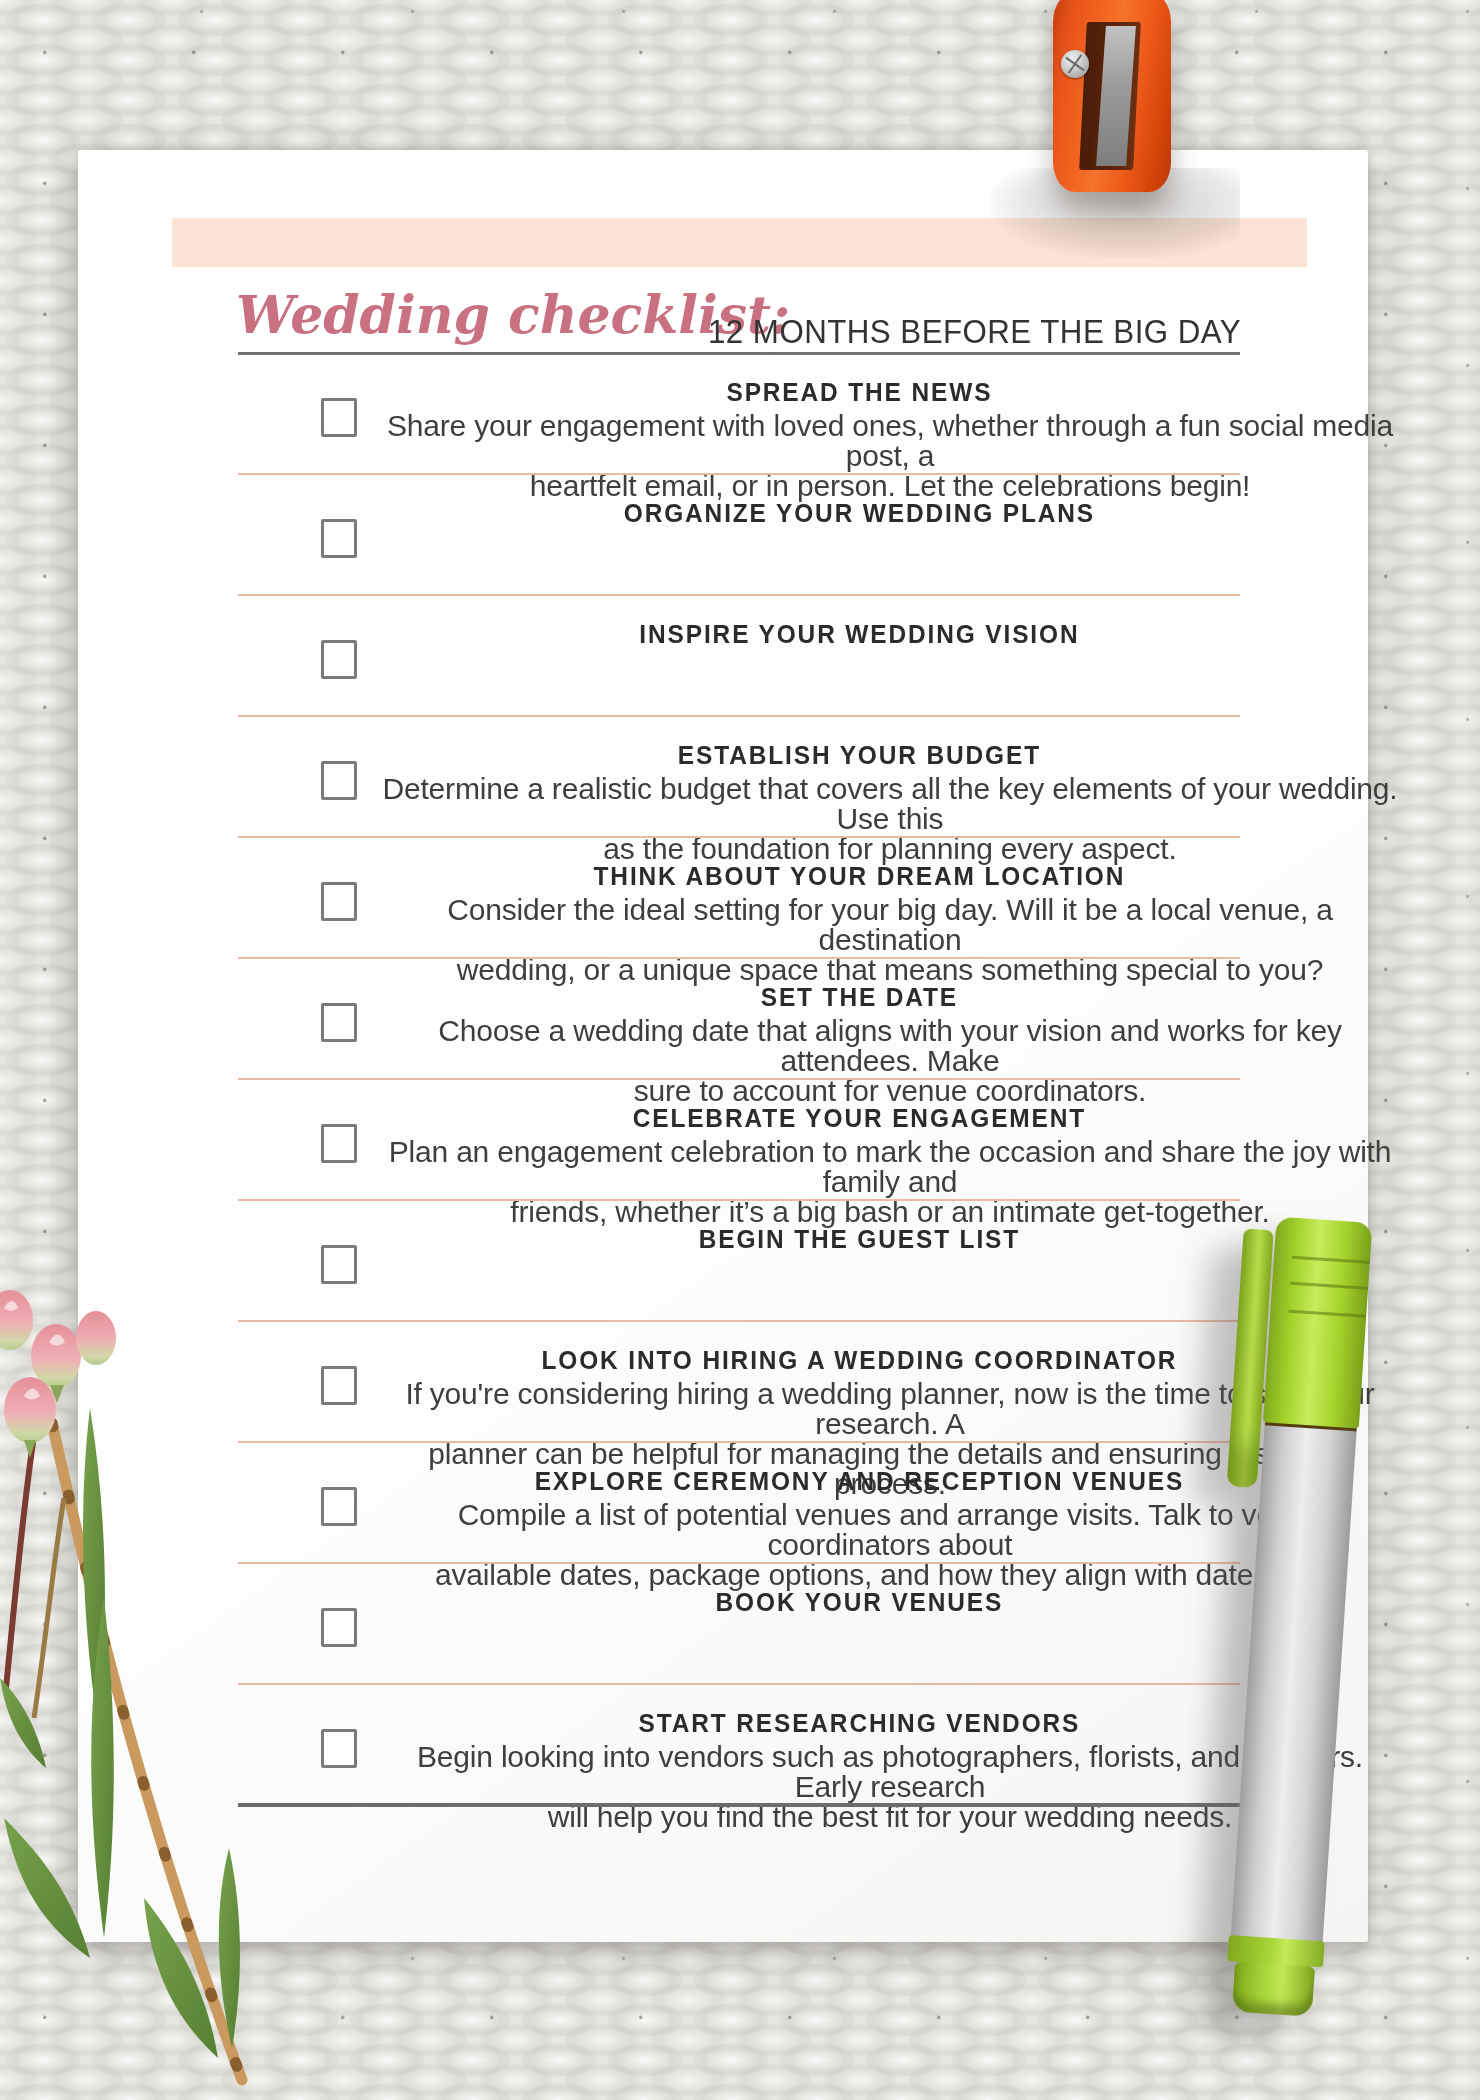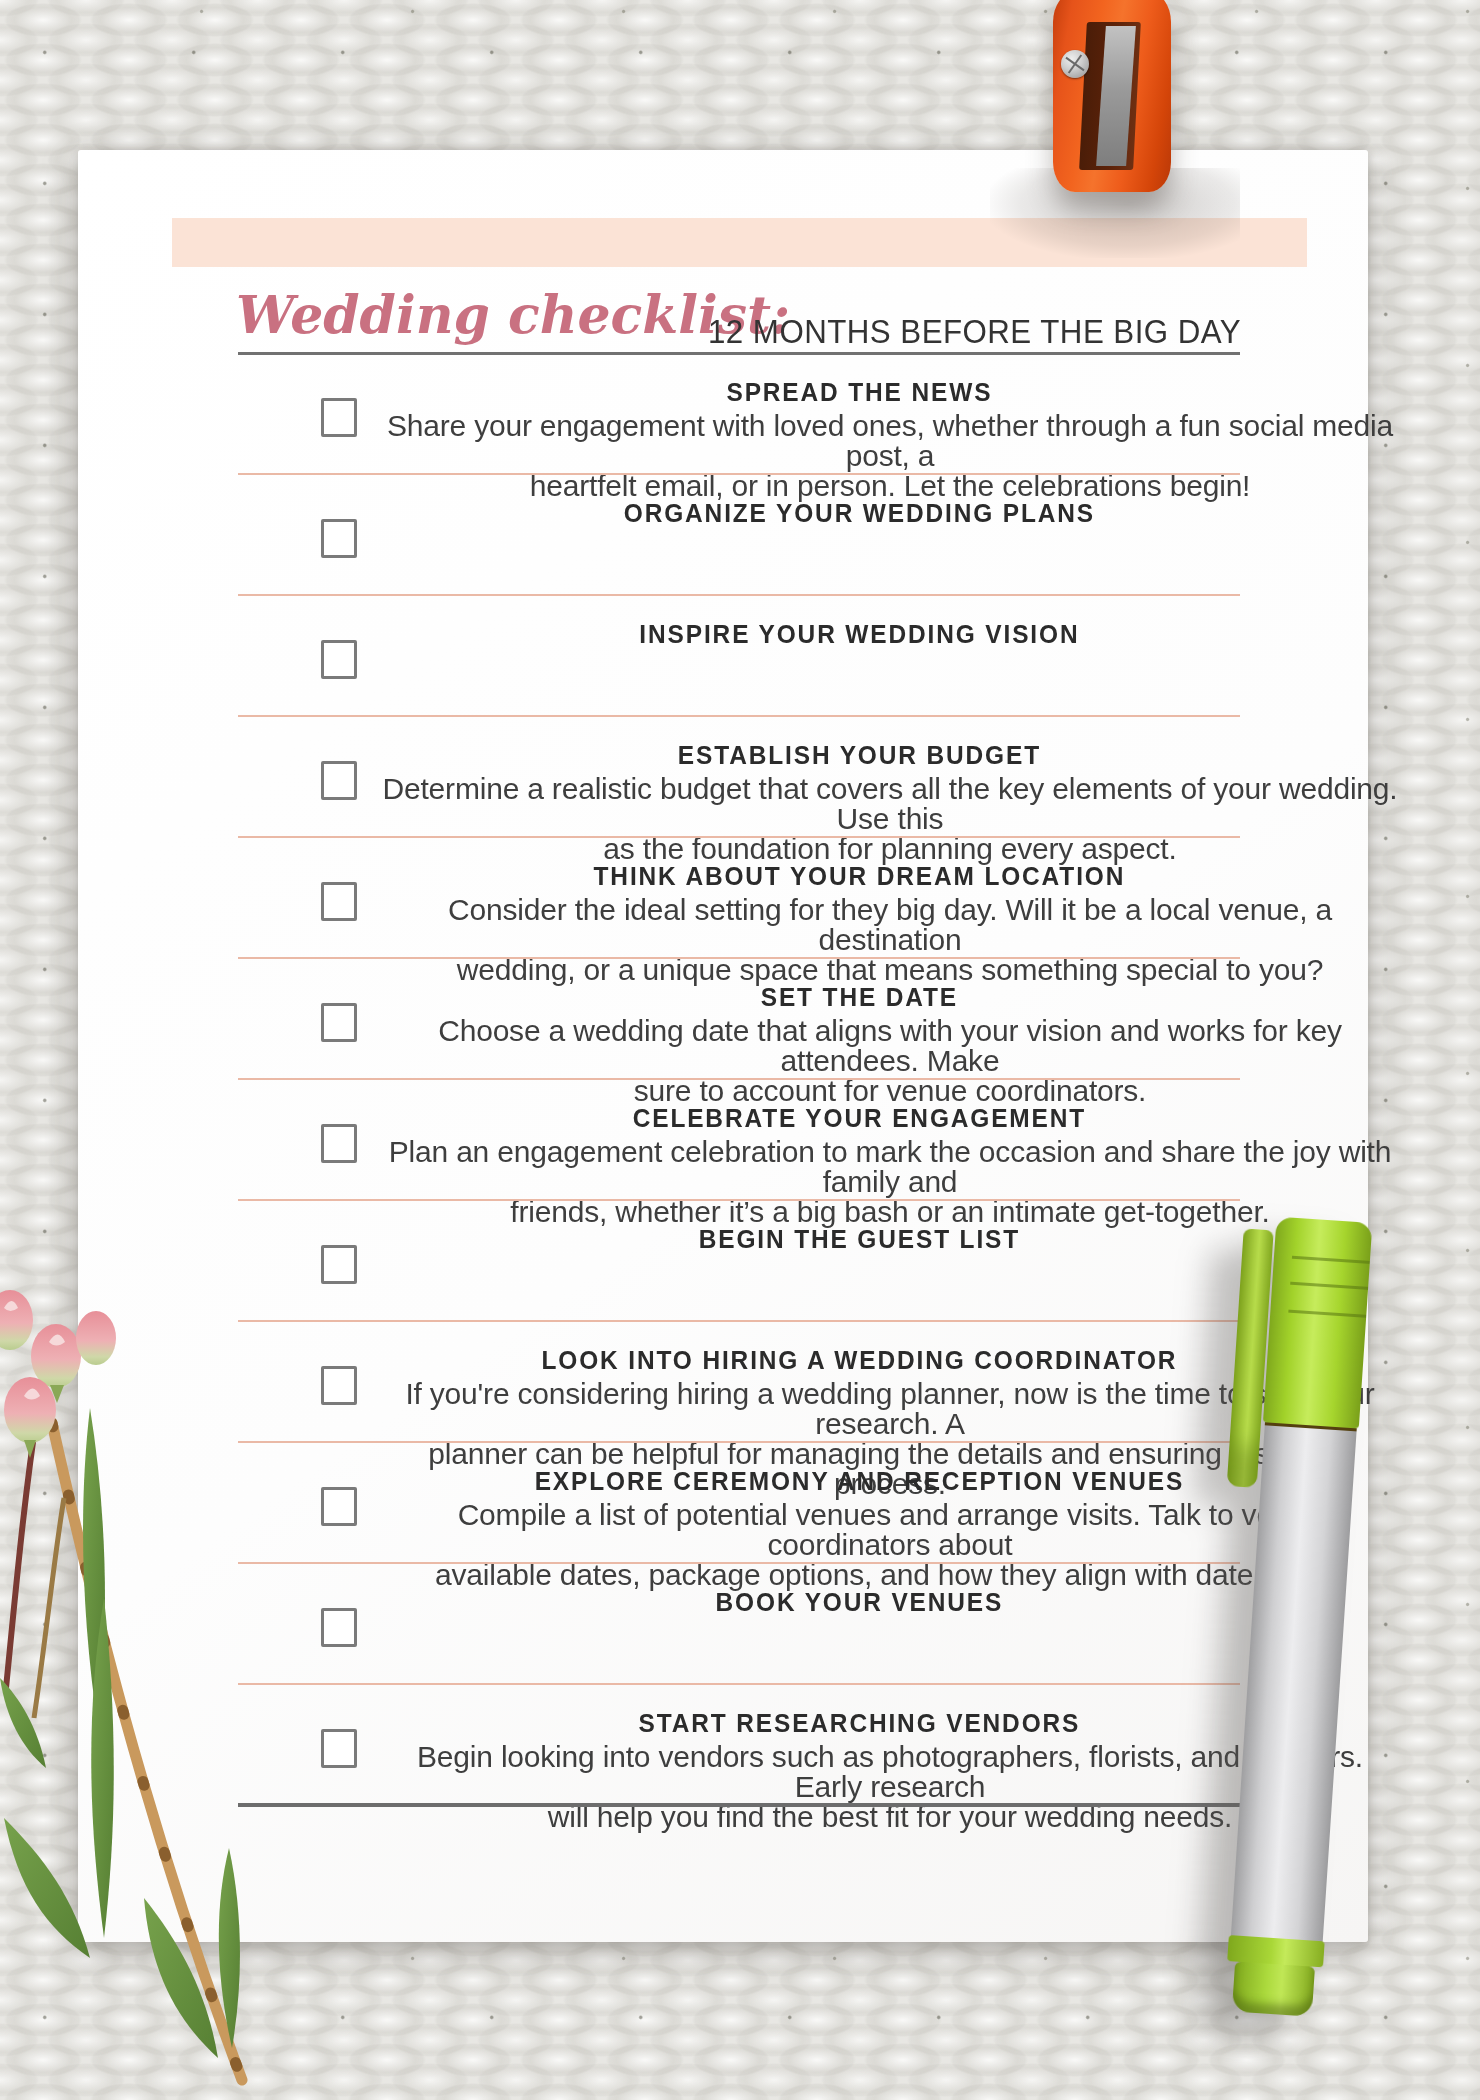--- a/index.html
+++ b/index.html
@@ -173,21 +173,21 @@
           <div class="item-desc">Determine a realistic budget that covers all the key elements of your wedding. Use this
 as the foundation for planning every aspect.</div>
         </div>
         <div class="sep"></div>
       </div>
 
       <div class="item">
         <span class="checkbox"></span>
         <div class="item-text">
           <div class="item-heading">THINK ABOUT YOUR DREAM LOCATION</div>
-          <div class="item-desc">Consider the ideal setting for they big day. Will it be a local venue, a destination
+          <div class="item-desc">Consider the ideal setting for your big day. Will it be a local venue, a destination
 wedding, or a unique space that means something special to you?</div>
         </div>
         <div class="sep"></div>
       </div>
 
       <div class="item">
         <span class="checkbox"></span>
         <div class="item-text">
           <div class="item-heading">SET THE DATE</div>
           <div class="item-desc">Choose a wedding date that aligns with your vision and works for key attendees. Make

